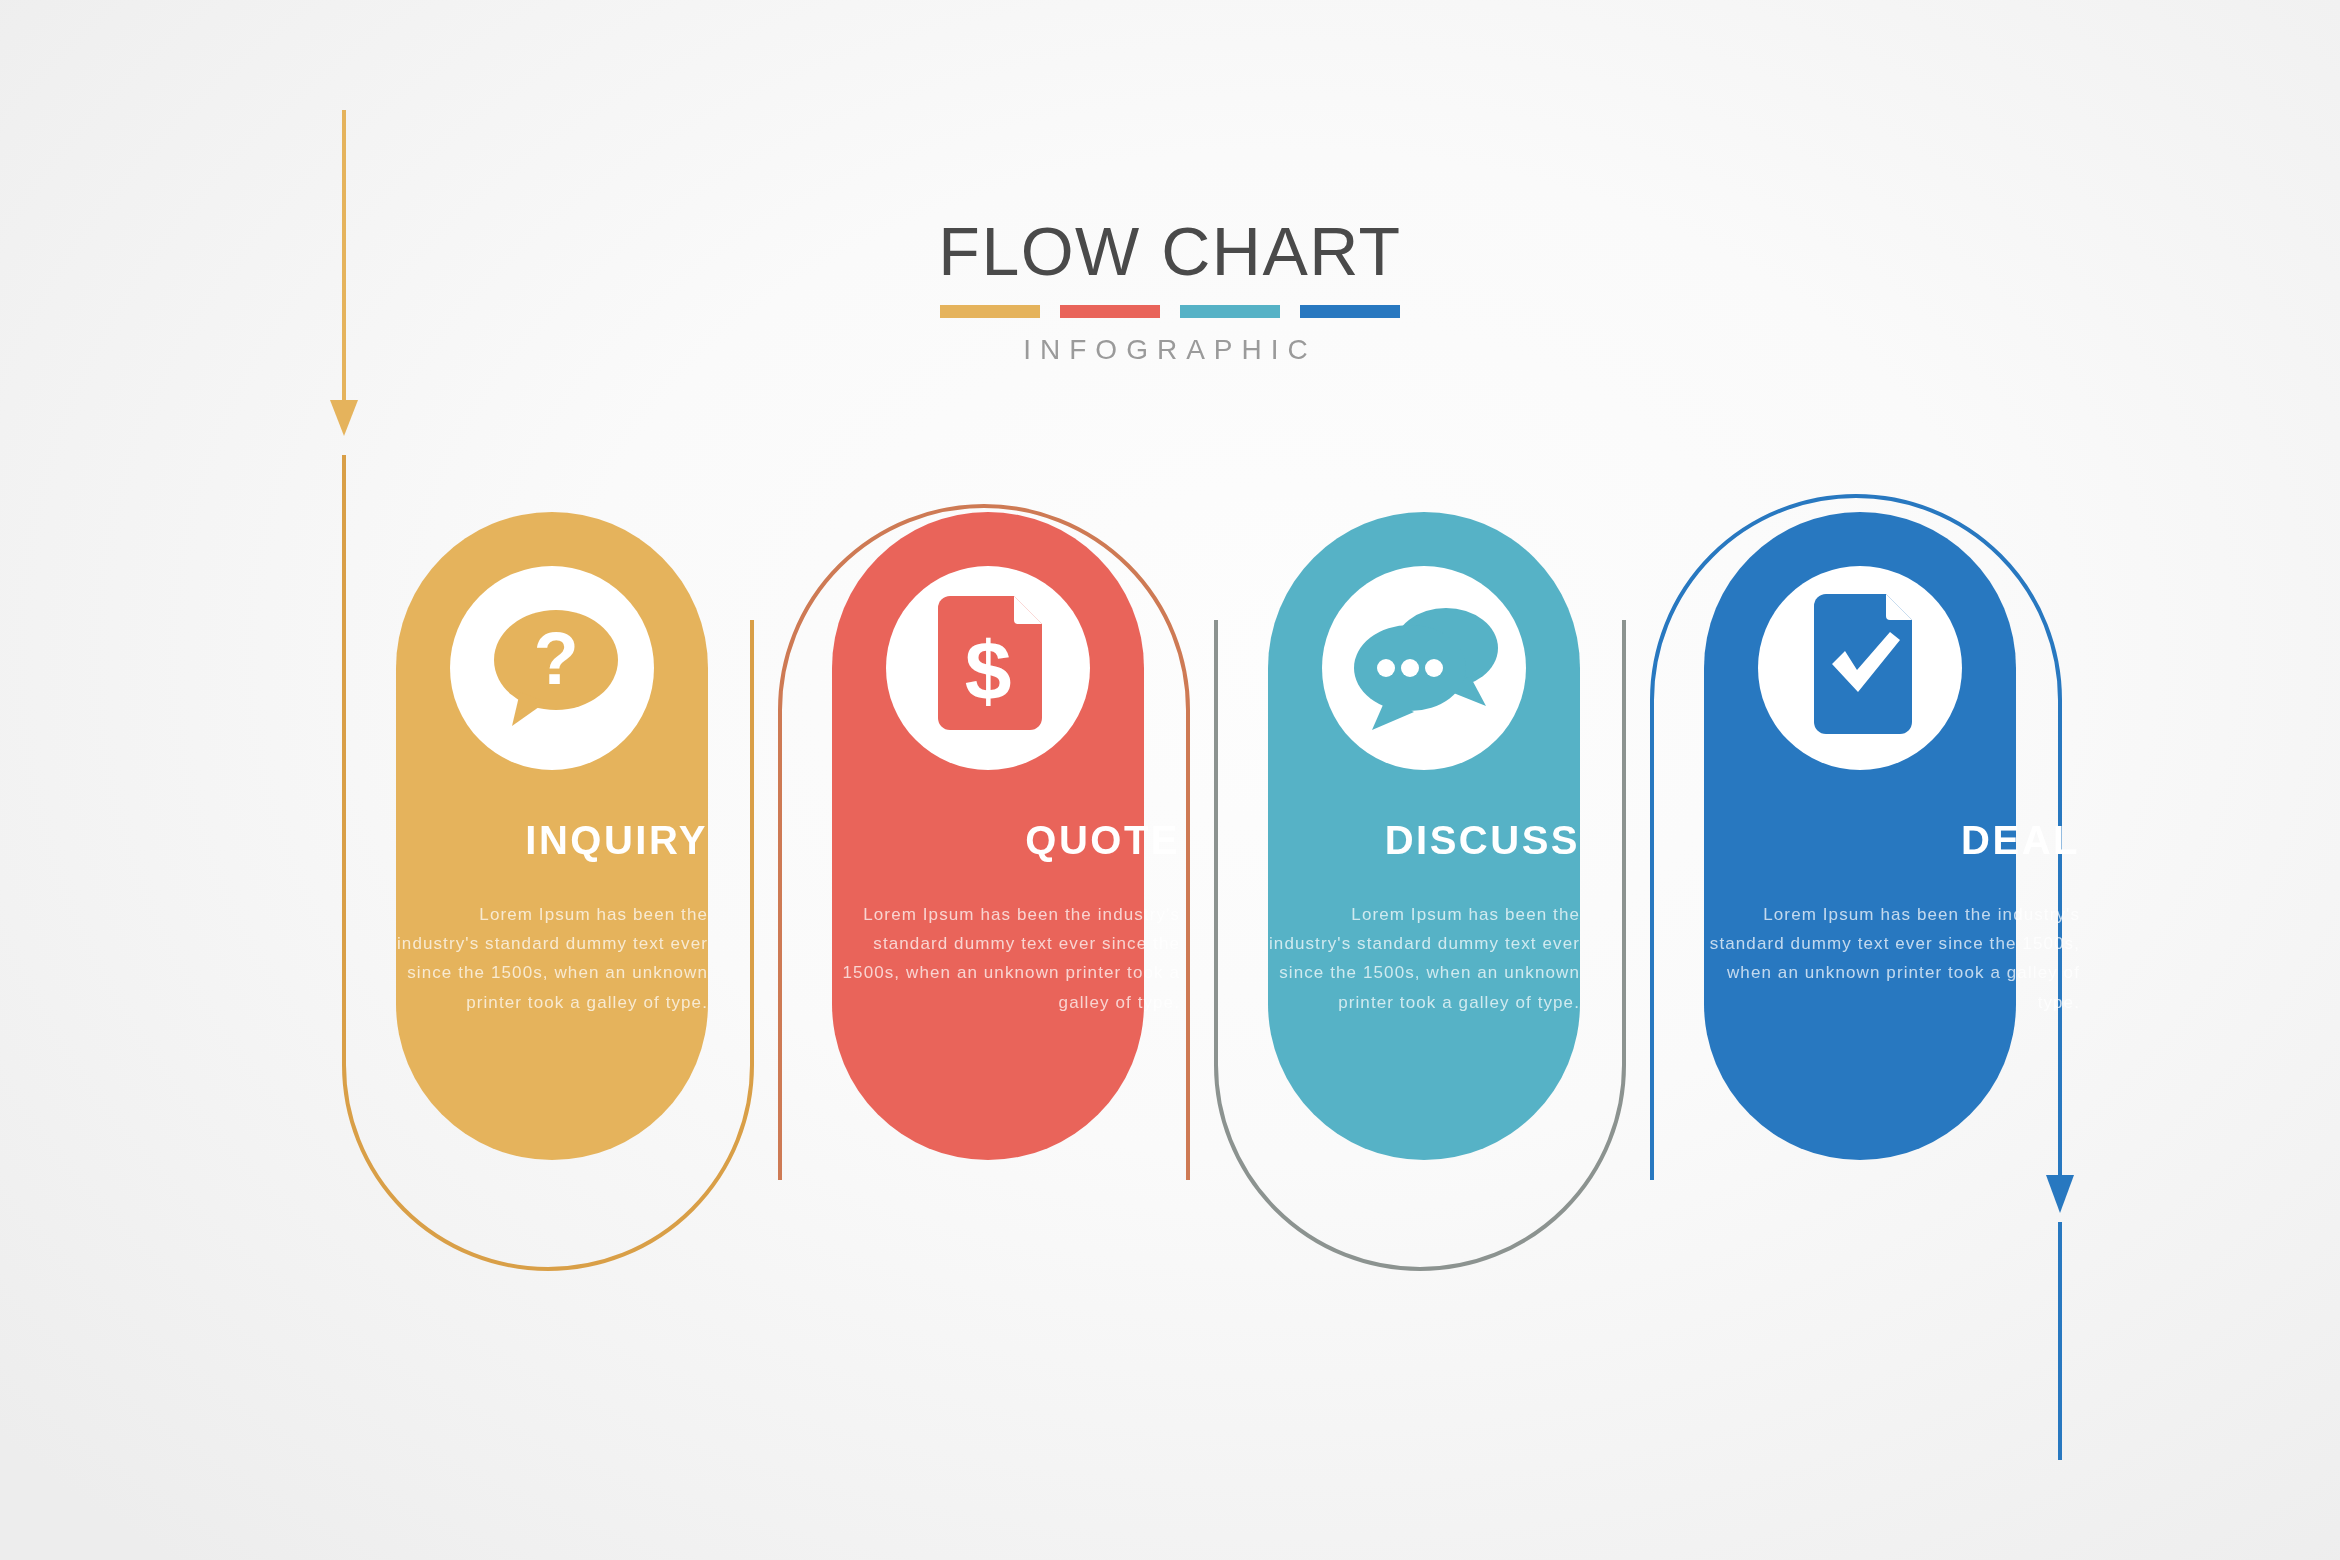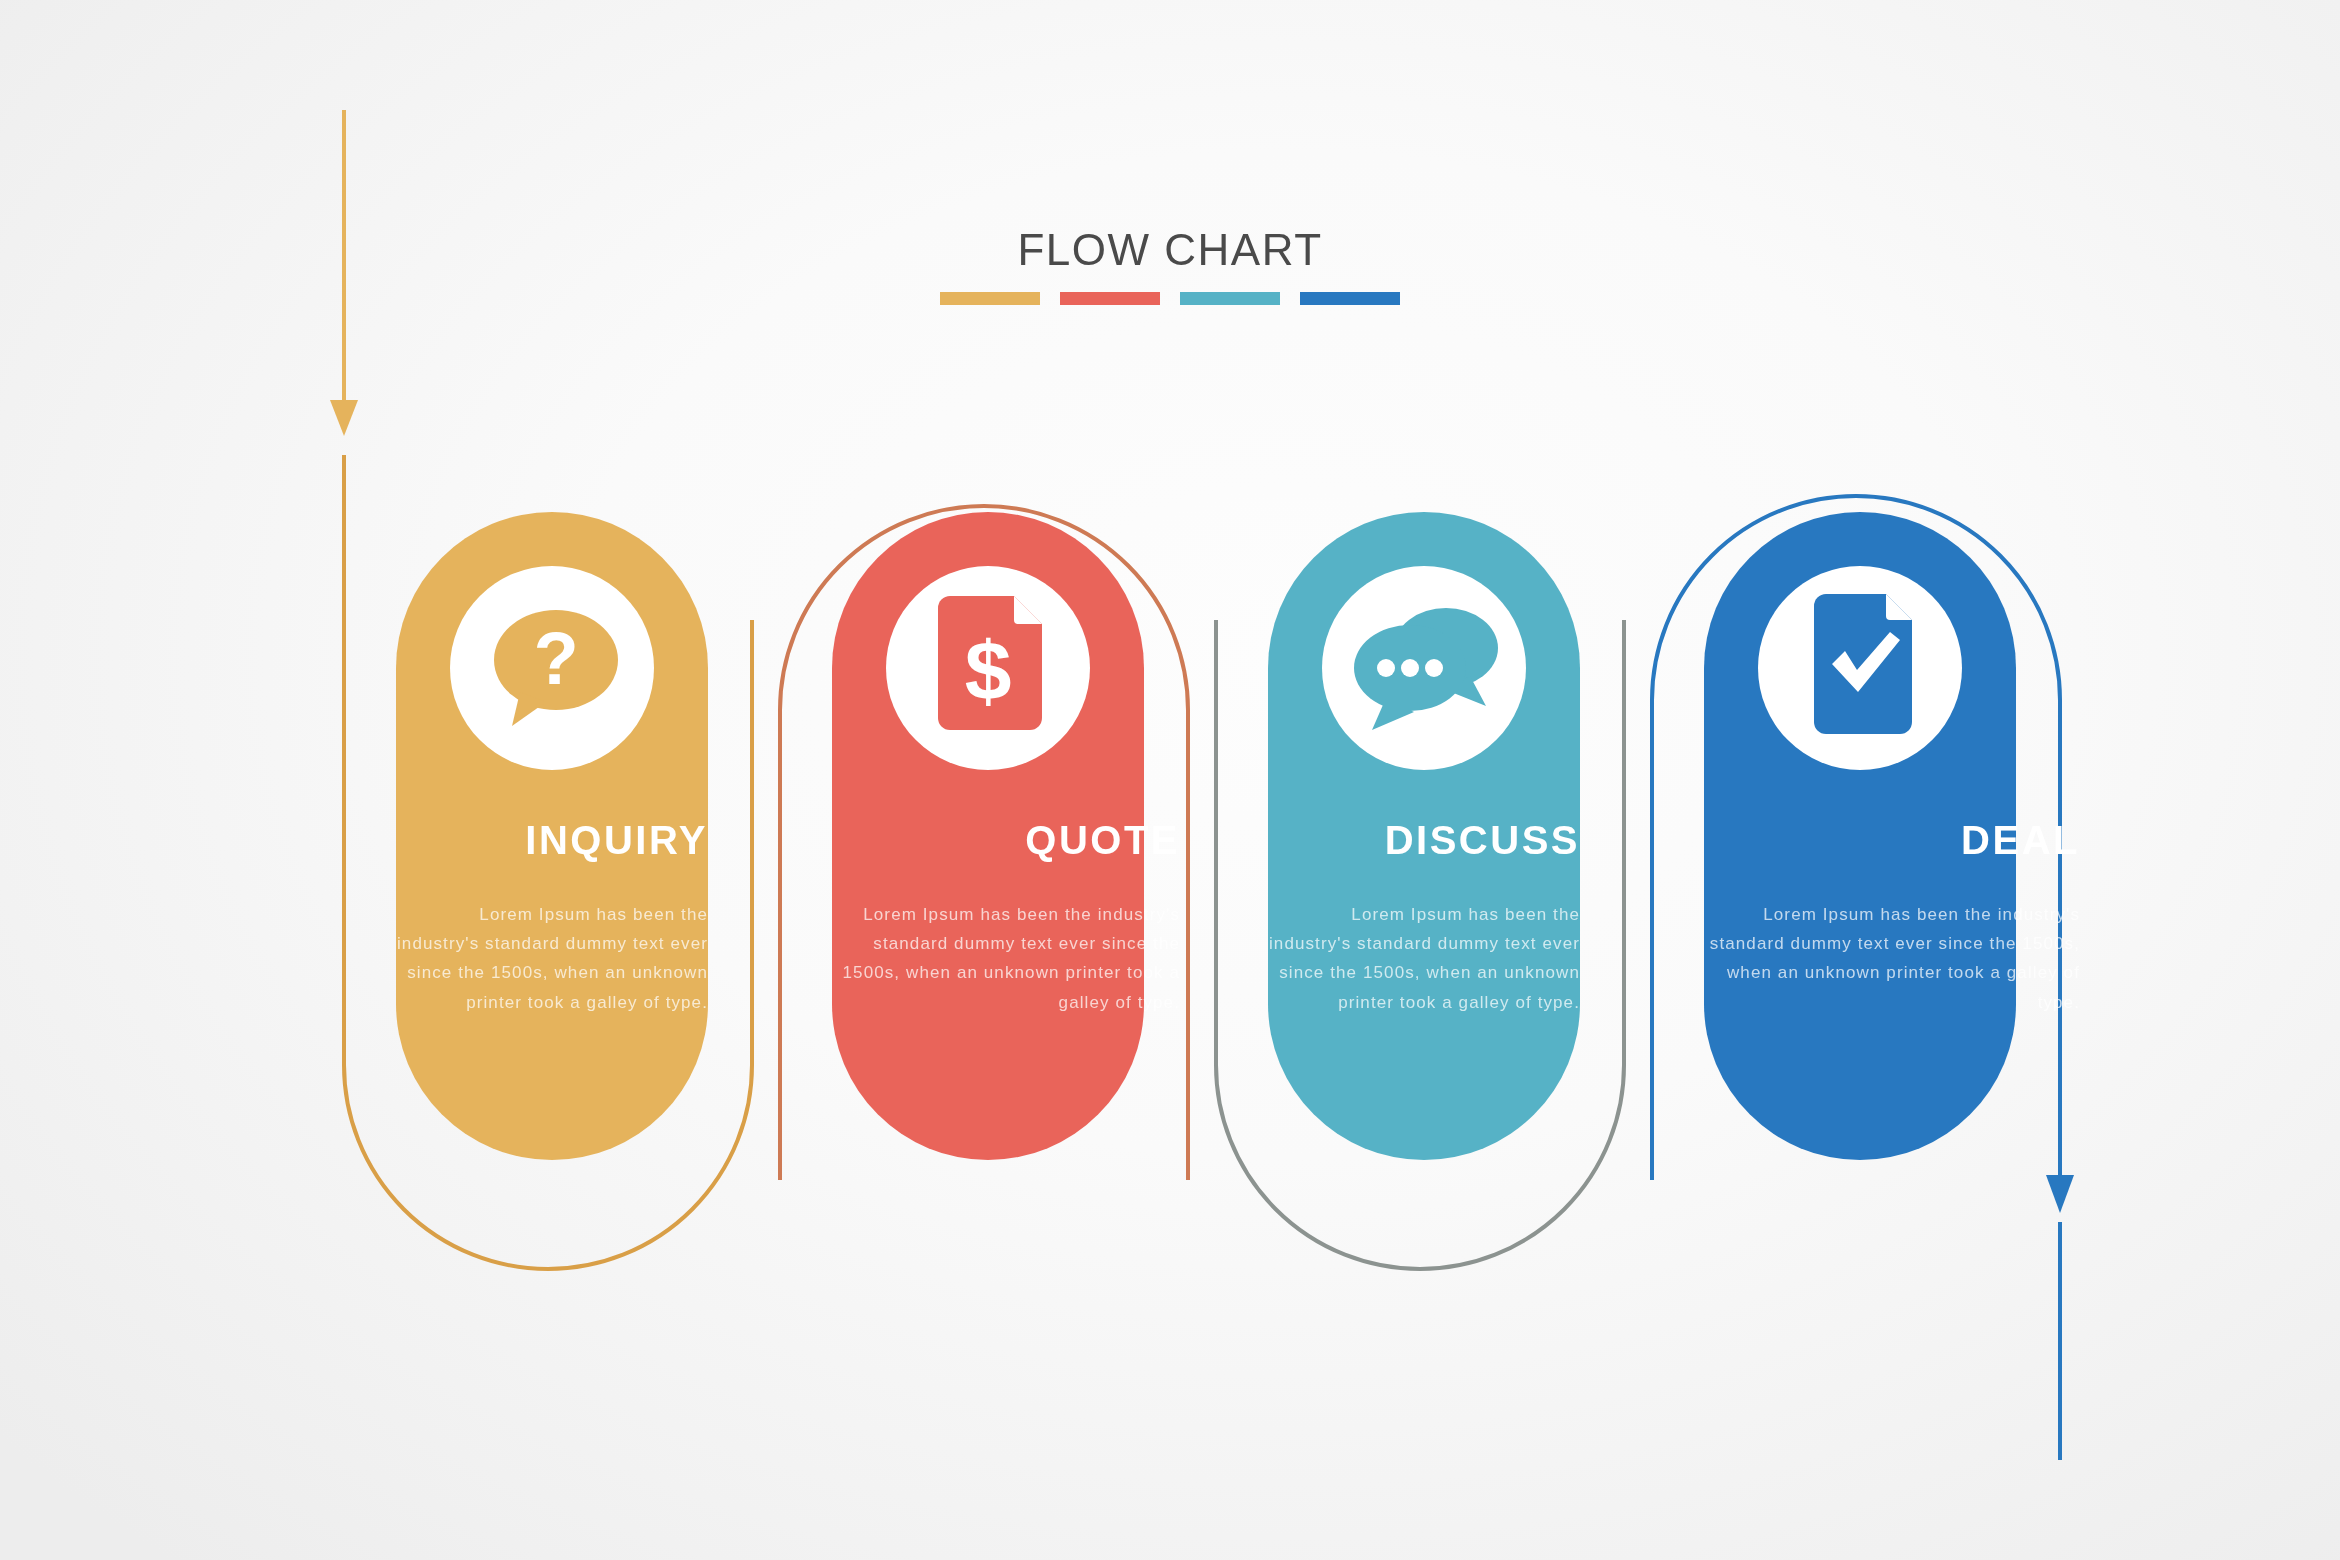--- a/index.html
+++ b/index.html
@@ -23,26 +23,26 @@
   }
   
   #title-block {
     position: absolute;
     left: 0;
     top: 213px;
     width: 2340px;
     text-align: center;
   }
   #main-title {
-    font-size: 44px;
+    font-size: 68px;
     letter-spacing: 1.5px;
     color: #4a4a4a;
     font-weight: 400;
     line-height: 1;
-    margin: 15px;
+    margin: 4px;
     font-family: "Liberation Sans", sans-serif;
   }
   #rule-row {
     margin-top: 20px;
     display: flex;
     justify-content: center;
     gap: 20px;
   }
   .rule-seg {
     width: 100px;
@@ -92,20 +92,21 @@
 <div id="canvas">
 
   <div id="title-block">
     <div id="main-title">FLOW CHART</div>
     <div id="rule-row">
       <div class="rule-seg" style="background:#E5B35C"></div>
       <div class="rule-seg" style="background:#E9645A"></div>
       <div class="rule-seg" style="background:#56B2C6"></div>
       <div class="rule-seg" style="background:#2878C0"></div>
     </div>
+    <div id="subtitle">INFOGRAPHIC</div>
   </div>
 
   <svg class="layer" viewBox="0 0 2340 1560">
 
     <g>
       <line x1="344" y1="110" x2="344" y2="400" stroke="#E5B35C" stroke-width="4"></line>
       <polygon points="330,400 358,400 344,436" fill="#E5B35C"></polygon>
     </g>
 
     <path d="M 344 455

